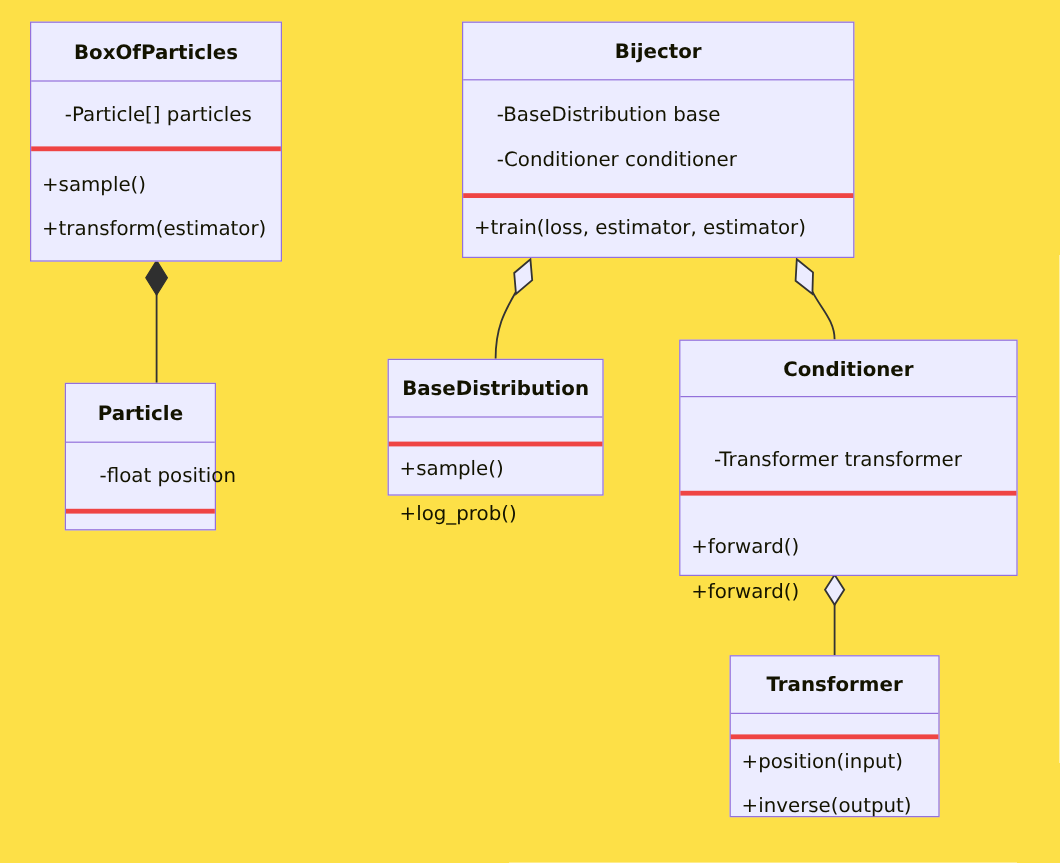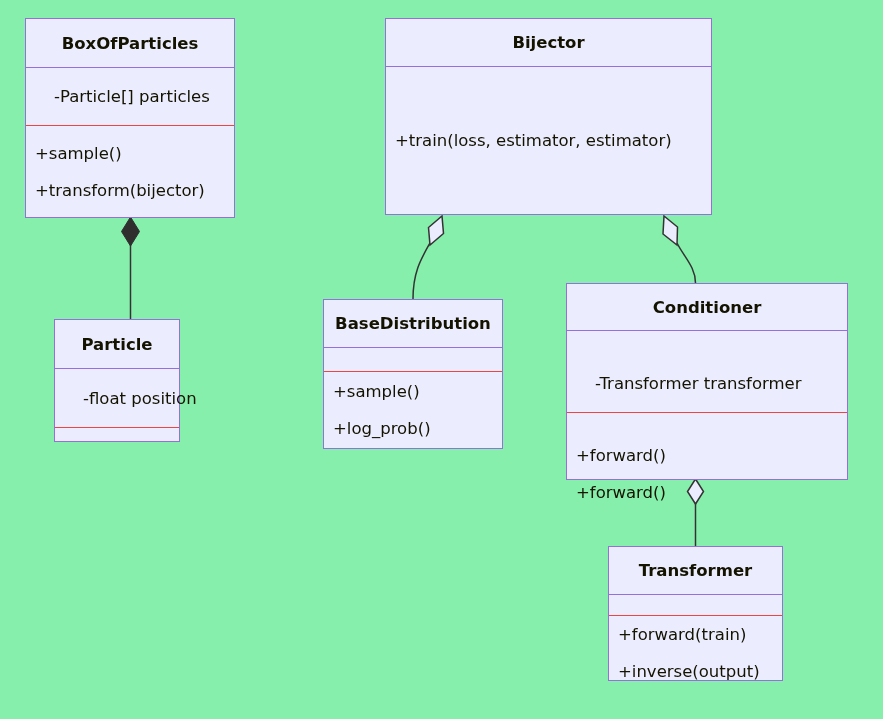--- a/index.html
+++ b/index.html
@@ -5,21 +5,21 @@
   html, body {
     margin: 0;
     padding: 0;
     background: #ffffff;
   }
   * { box-sizing: border-box; }
   .canvas {
     position: relative;
     width: 883px;
     height: 719px;
-    background: #86efac;
+    background: #fde047;
     font-family: "DejaVu Sans", "Liberation Sans", sans-serif;
     color: #131300;
     overflow: hidden;
   }
   .edges {
     position: absolute;
     left: 0;
     top: 0;
     pointer-events: none;
   }
@@ -55,38 +55,38 @@
     flex: 0 0 auto;
   }
   .cls .sec {
     display: flex;
     flex-direction: column;
     justify-content: center;
     padding: 0 9px;
     flex: 0 0 auto;
   }
   .cls .sec.attrs {
-    border-bottom: 1px solid #ef4444;
+    border-bottom: 4px solid #ef4444;
     padding-left: 28px;
   }
   .cls .sec.methods {
     flex: 1 1 auto;
   }
   .row {
     line-height: 37px;
     white-space: nowrap;
   }
   
   #c1 { left: 25px;  top: 18px;  width: 210px; height: 200px; }
   #c1 .title { height: 49px; } #c1 .attrs { height: 58px; }
   #c2 { left: 54px;  top: 319px; width: 126px; height: 123px; }
   #c2 .title { height: 49px; } #c2 .attrs { height: 59px; }
   #c3 { left: 385px; top: 18px;  width: 327px; height: 197px; }
   #c3 .title { height: 48px; } #c3 .attrs { height: 98px; }
-  #c4 { left: 323px; top: 299px; width: 180px; height: 150px; }
+  #c4 { left: 323px; top: 299px; width: 180px; height: 114px; }
   #c4 .title { height: 48px; } #c4 .attrs { height: 24px; }
   #c5 { left: 566px; top: 283px; width: 282px; height: 197px; gap: 24px; }
   #c5 .title { height: 47px; } #c5 .attrs { height: 58px; }
   #c6 { left: 608px; top: 546px; width: 175px; height: 135px; }
   #c6 .title { height: 48px; } #c6 .attrs { height: 21px; }
 </style>
 </head>
 <body>
 
 <div class="canvas">
@@ -114,34 +114,38 @@
     </g>
   </svg>
 
   <div id="c1" class="cls">
     <div class="title">BoxOfParticles</div>
     <div class="sec attrs">
       <div class="row">-Particle[] particles</div>
     </div>
     <div class="sec methods">
       <div class="row">+sample()</div>
-      <div class="row">+transform(bijector)</div>
+      <div class="row">+transform(estimator)</div>
     </div>
   </div>
 
   <div id="c2" class="cls">
     <div class="title">Particle</div>
     <div class="sec attrs">
       <div class="row">-float position</div>
     </div>
     <div class="sec methods"></div>
   </div>
 
   <div id="c3" class="cls">
     <div class="title">Bijector</div>
+    <div class="sec attrs">
+      <div class="row">-BaseDistribution base</div>
+      <div class="row">-Conditioner conditioner</div>
+    </div>
     <div class="sec methods">
       <div class="row">+train(loss, estimator, estimator)</div>
     </div>
   </div>
 
   <div id="c4" class="cls">
     <div class="title">BaseDistribution</div>
     <div class="sec attrs"></div>
     <div class="sec methods">
       <div class="row">+sample()</div>
@@ -157,18 +161,18 @@
     <div class="sec methods">
       <div class="row">+forward()</div>
       <div class="row">+forward()</div>
     </div>
   </div>
 
   <div id="c6" class="cls">
     <div class="title">Transformer</div>
     <div class="sec attrs"></div>
     <div class="sec methods">
-      <div class="row">+forward(train)</div>
+      <div class="row">+position(input)</div>
       <div class="row">+inverse(output)</div>
     </div>
   </div>
 
 </div>
 
 </body></html>

